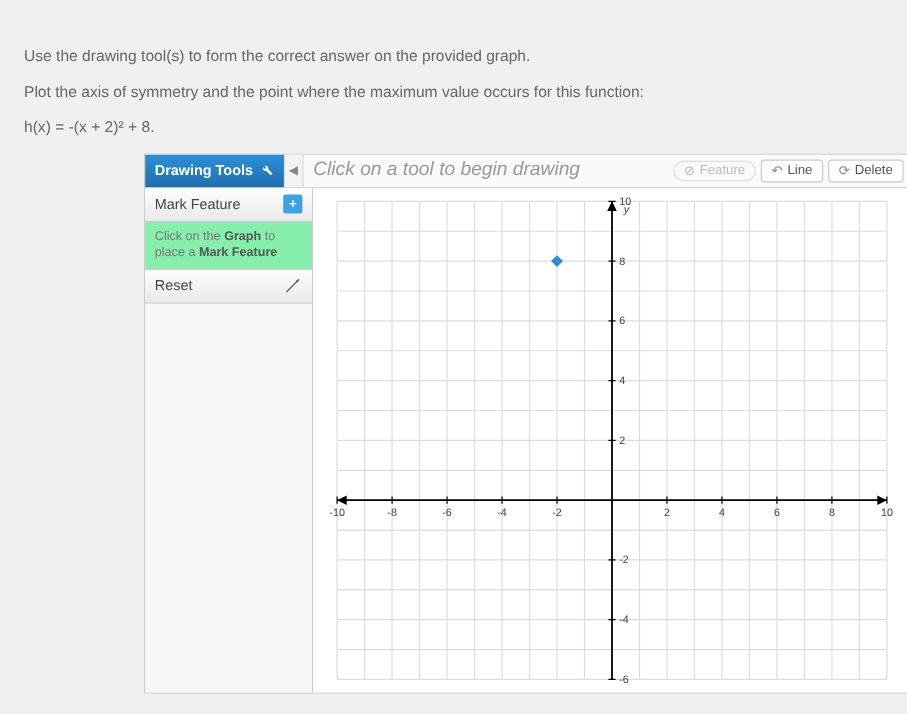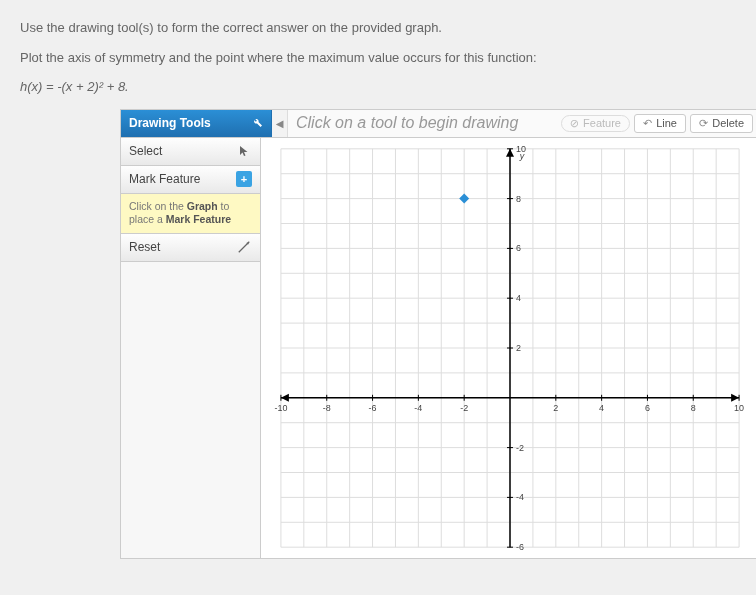--- a/index.html
+++ b/index.html
@@ -7,38 +7,38 @@
     font-family: Arial, Helvetica, sans-serif;
     background: #f0f0f0;
     width: 756px;
     height: 595px;
     padding: 18px 20px;
     color: #555;
     font-size: 13px;
     position: relative;
     overflow: hidden;
   }
-  .instructions { margin-bottom: 12px; line-height: 1.5; }
+  .instructions { margin-bottom: 12px; line-height: 1.5; margin-top: 19px; }
   .instructions p { margin-bottom: 10px; color: #666; }
-  .formula { font-style: italic; color: #555; }
+  .formula { color: #555; }
   .app {
     margin-left: 100px;
     width: 640px;
     background: #fff;
     border: 1px solid #ccc;
   }
   .topbar {
     display: flex;
     align-items: stretch;
     height: 28px;
     border-bottom: 1px solid #ccc;
     background: #fafafa;
   }
   .dt-header {
-    width: 151px;
+    width: 116px;
     background: linear-gradient(#2b8fd6,#1f6fb0);
     color: #fff;
     font-weight: bold;
     font-size: 12px;
     display: flex;
     align-items: center;
     padding: 0 8px;
     justify-content: space-between;
     border-right: 1px solid #1f6fb0;
   }
@@ -87,21 +87,21 @@
   }
   .tool .tico {
     width:16px;height:16px;display:flex;align-items:center;justify-content:center;
     font-size:11px;
   }
   .tool.mark .tico {
     background:#3aa3e3;color:#fff;border-radius:2px;font-weight:bold;
   }
   .tool-note {
     padding:6px 8px;font-size:10.5px;color:#777;
-    border-bottom:1px solid #ccc;background:#fef9c3;line-height:1.3;
+    border-bottom:1px solid #ccc;background:#86efac;line-height:1.3;
   }
   .tool-note b { color:#555; }
   .graph-area {
     flex:1;position:relative;background:#fff;
     height:420px;
   }
   svg.graph { width:100%; height:100%; display:block; }
   .gridline { stroke:#ddd; stroke-width:1; }
   .axisline { stroke:#000; stroke-width:1.5; }
   .tick { stroke:#000; stroke-width:1; }
@@ -142,28 +142,20 @@
       </div>
       <div class="act-btn">
         <span class="ico">⟳</span>
         <span>Delete</span>
       </div>
     </div>
   </div>
 
   <div class="body">
     <div class="sidebar">
-      <div class="tool">
-        <span>Select</span>
-        <span class="tico">
-          <svg width="12" height="12" viewBox="0 0 24 24">
-              <path fill="#666" d="M4 2l0 18 5-5 3 7 3-1-3-7 7 0z"></path>
-            </svg>
-        </span>
-      </div>
       <div class="tool mark">
         <span>Mark Feature</span>
         <span class="tico">+</span>
       </div>
       <div class="tool-note">
         <span>Click on the </span><b>Graph</b><span> to place a </span><b>Mark Feature</b>
       </div>
       <div class="tool">
         <span>Reset</span>
         <span class="tico">

